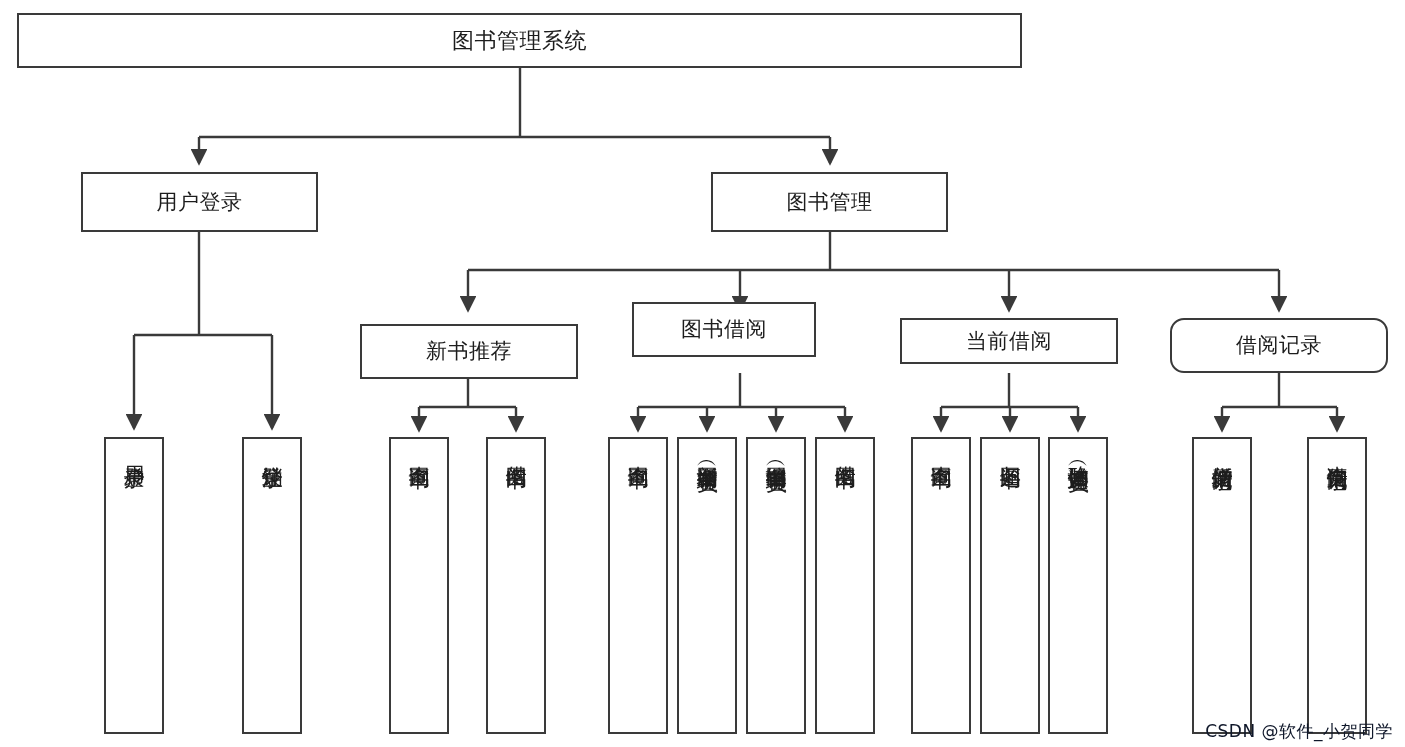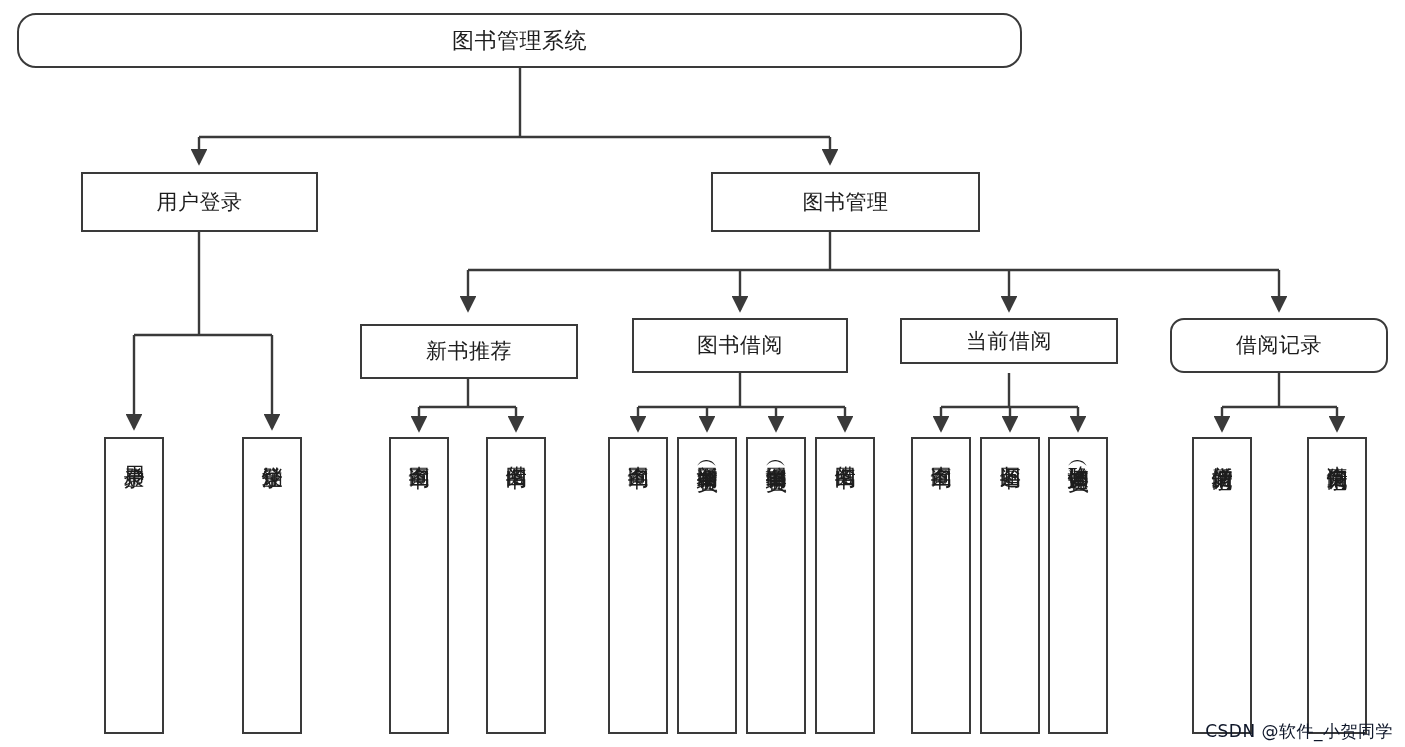--- a/index.html
+++ b/index.html
@@ -121,37 +121,37 @@
       <path d="M 1078 407 L 1078 430" marker-end="url(#arrow)"></path>
 
       <path d="M 1279 373 L 1279 407"></path>
       <path d="M 1222 407 L 1337 407"></path>
       <path d="M 1222 407 L 1222 430" marker-end="url(#arrow)"></path>
       <path d="M 1337 407 L 1337 430" marker-end="url(#arrow)"></path>
 
     </g>
   </svg>
 
-  <div class="node horiz" id="root-node" style="left:17px; top:13px; width:1005px; height:55px;border-radius:19px;">
+  <div class="node horiz" id="root-node" style="left:17px; top:13px; width:1005px; height:55px;">
     <span class="label">图书管理系统</span>
   </div>
 
   <div class="node horiz" style="left:81px; top:172px; width:237px; height:60px;">
     <span class="label">用户登录</span>
   </div>
 
-  <div class="node horiz" style="left:711px; top:172px; width:269px; height:60px;">
+  <div class="node horiz" style="left:711px; top:172px; width:237px; height:60px;">
     <span class="label">图书管理</span>
   </div>
 
   <div class="node horiz" style="left:360px; top:324px; width:218px; height:55px;">
     <span class="label">新书推荐</span>
   </div>
 
-  <div class="node horiz" style="left:632px; top:318px; width:216px; height:55px;">
+  <div class="node horiz" style="left:632px; top:302px; width:184px; height:55px;">
     <span class="label">图书借阅</span>
   </div>
 
   <div class="node horiz" style="left:900px; top:318px; width:218px; height:46px;">
     <span class="label">当前借阅</span>
   </div>
 
   <div class="node horiz" style="left:1170px; top:318px; width:218px; height:55px;border-radius:14px;">
     <span class="label">借阅记录</span>
   </div>

